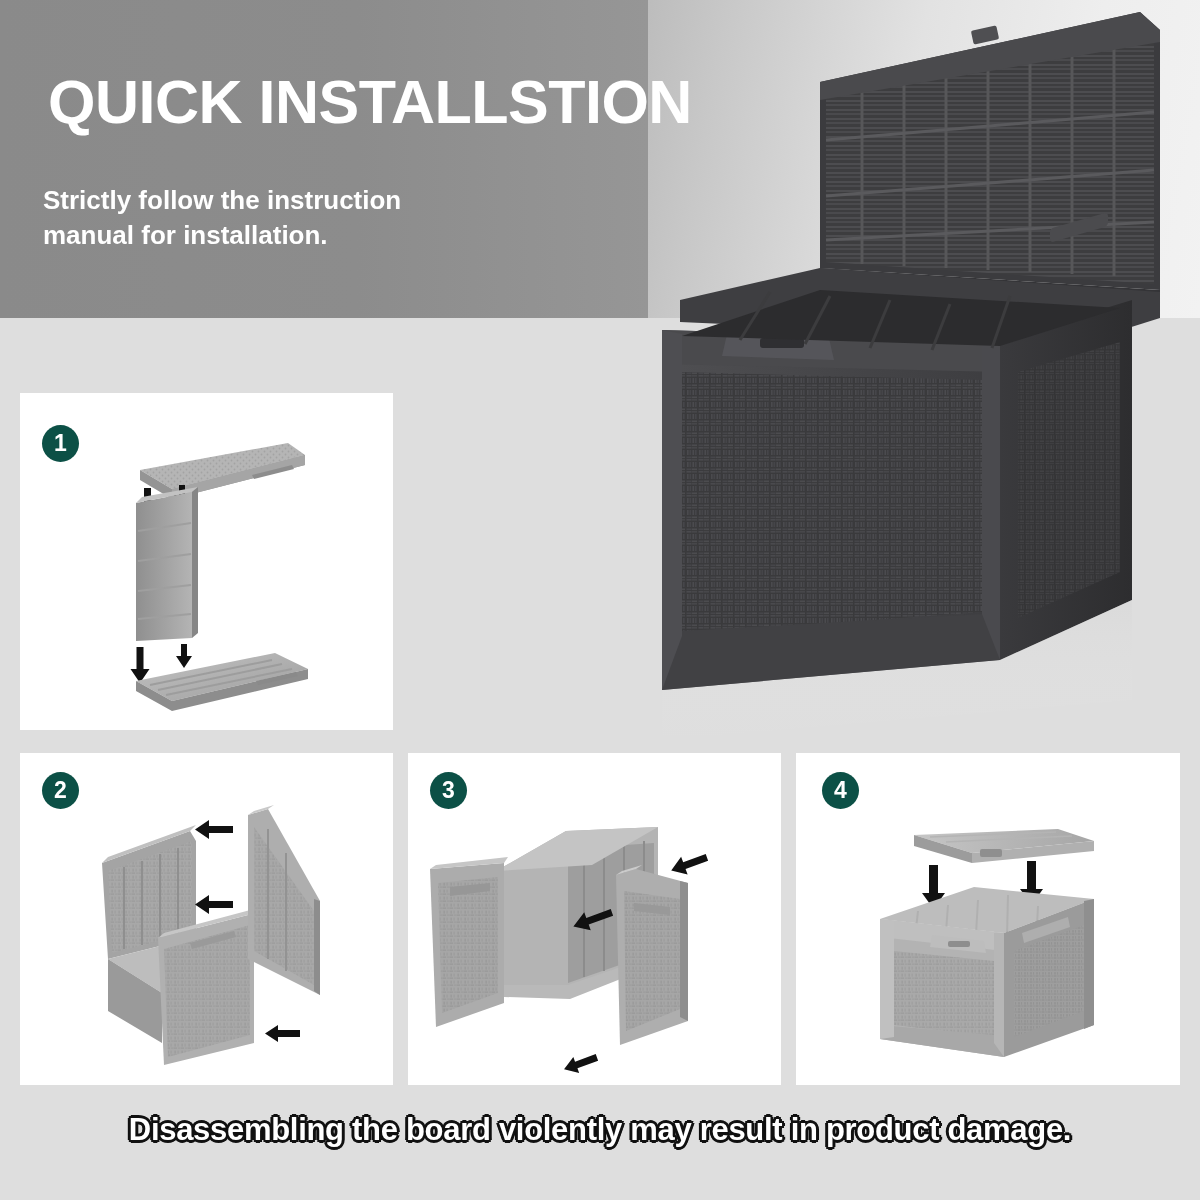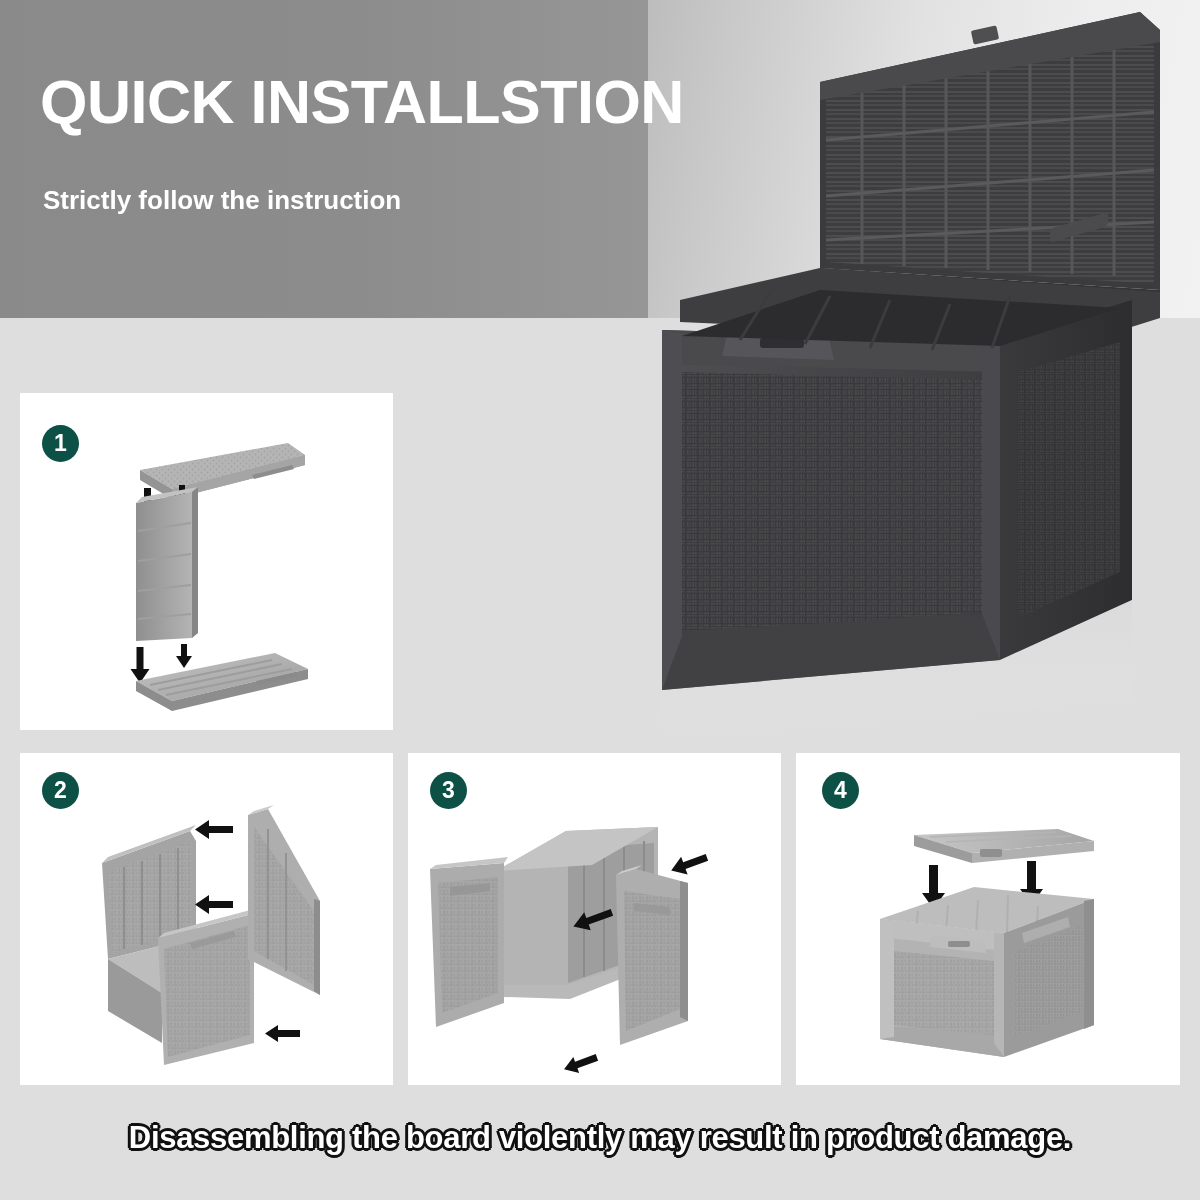--- a/index.html
+++ b/index.html
@@ -10,21 +10,21 @@
     -webkit-font-smoothing:antialiased;
   }
   #root{position:relative;width:1200px;height:1200px;background:#dedede;}
 
   
   .hero{position:absolute;left:0;top:0;width:1200px;height:318px;overflow:hidden;}
   .hero-bg{position:absolute;inset:0;
     background:linear-gradient(100deg,#8d8d8d 0%,#939393 18%,#a4a4a4 38%,#c8c8c8 58%,#e2e2e2 74%,#eeeeee 88%,#f2f2f2 100%);}
   .hero-band{position:absolute;left:0;top:0;width:648px;height:318px;
     background:linear-gradient(90deg,#8a8a8a 0%,#8c8c8c 55%,#969696 100%);}
-  .hero-title{position:absolute;left:40px;top:72px;width:760px;
+  .hero-title{position:absolute;left:48px;top:72px;width:760px;
     color:#ffffff;font-size:61px;font-weight:bold;letter-spacing:-0.5px;line-height:1;white-space:nowrap;}
   .hero-sub{position:absolute;left:43px;top:183px;width:580px;
     color:#ffffff;font-size:26px;font-weight:bold;line-height:1.33;}
 
   
   .product{position:absolute;left:620px;top:0px;width:580px;height:760px;}
   .product svg{display:block;}
 
   
   .panel{position:absolute;background:#ffffff;box-sizing:border-box;overflow:hidden;}
@@ -39,41 +39,42 @@
   .b1{left:42px;top:425px;}
   .b2{left:42px;top:772px;}
   .b3{left:430px;top:772px;}
   .b4{left:822px;top:772px;}
 
   .art{position:absolute;inset:0;}
   .art svg{display:block;width:100%;height:100%;}
 
   
   .caption{position:absolute;left:0;top:1112px;width:1200px;height:52px;
-    display:flex;align-items:center;justify-content:center;}
+    display:flex;align-items:flex-start;justify-content:center;}
   .caption span{
     font-size:31px;font-weight:bold;color:#ffffff;white-space:nowrap;
     letter-spacing:-0.3px;
     text-shadow:
       -2px -2px 0 #111, 2px -2px 0 #111, -2px 2px 0 #111, 2px 2px 0 #111,
       -2px 0 0 #111, 2px 0 0 #111, 0 -2px 0 #111, 0 2px 0 #111,
       -3px 0 0 #111, 3px 0 0 #111, 0 -3px 0 #111, 0 3px 0 #111;}
 </style>
 </head>
 <body>
 
 <div id="root">
 
   <div class="hero">
     <div class="hero-bg"></div>
     <div class="hero-band"></div>
 
     <div class="hero-title">QUICK INSTALLSTION</div>
     <div class="hero-sub">
       <div>Strictly follow the instruction</div>
+      <div>manual for installation.</div>
     </div>
   </div>
 
   <div class="product">
     <svg width="580" height="760" viewBox="0 0 580 760" xmlns="http://www.w3.org/2000/svg">
       <defs>
 
         <pattern id="wicker" width="12" height="12" patternUnits="userSpaceOnUse">
           <rect width="12" height="12" fill="#3a3a3c"></rect>
           <rect x="0" y="0.5" width="5" height="1.6" fill="#4c4c4f"></rect>

